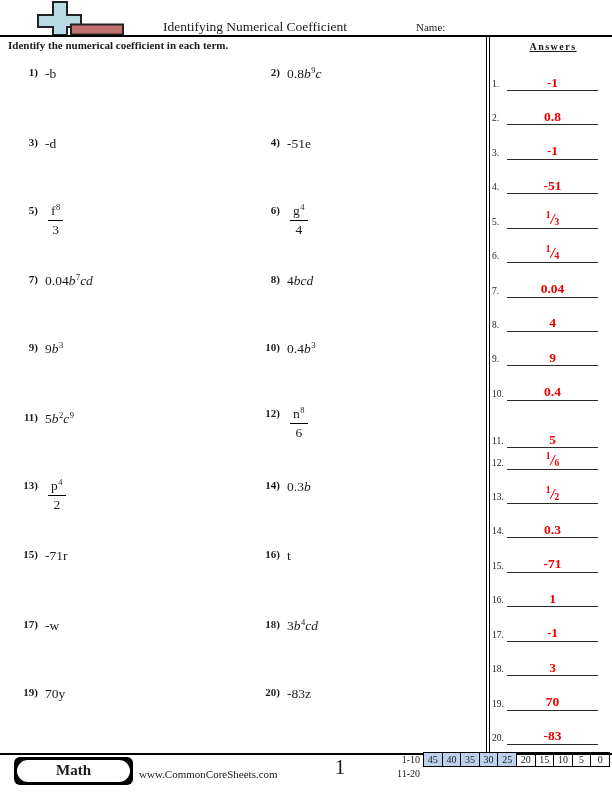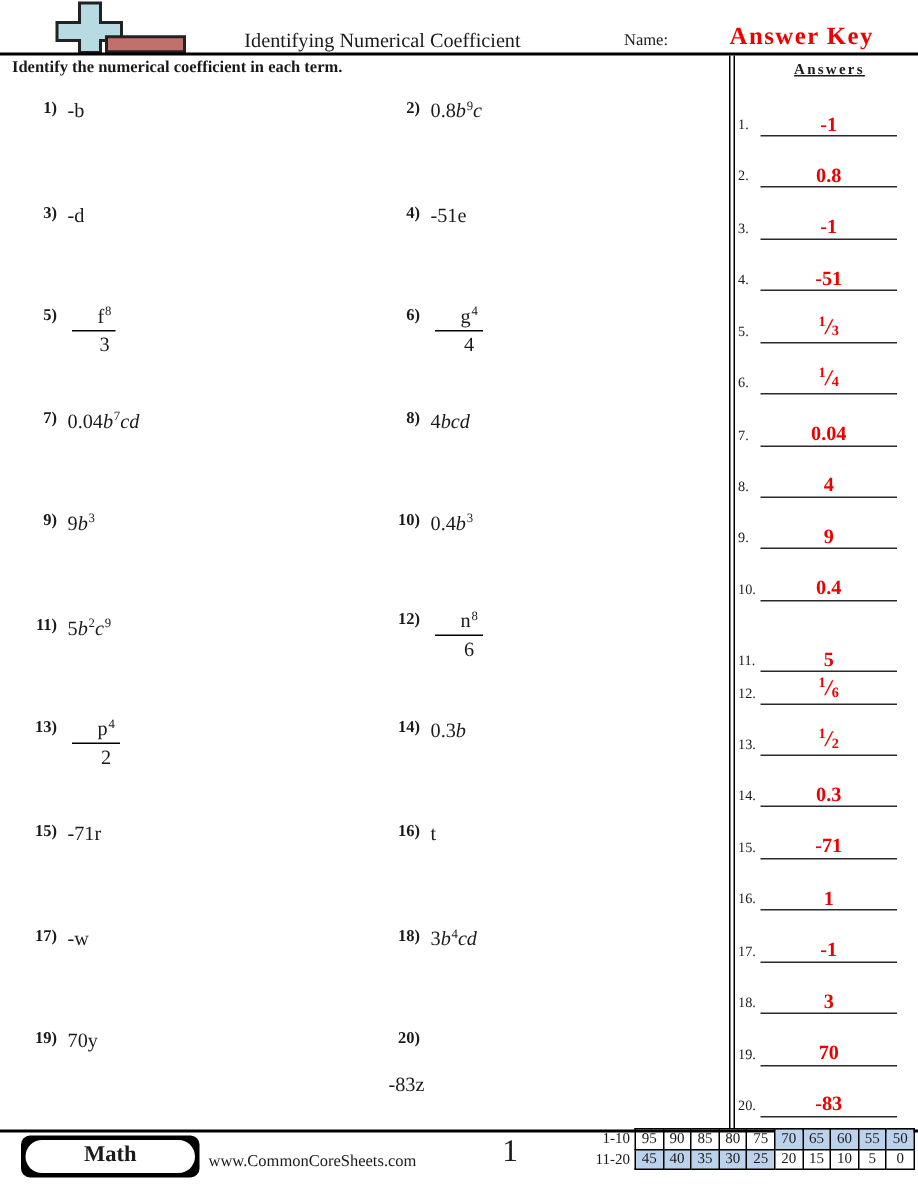--- a/index.html
+++ b/index.html
@@ -35,21 +35,21 @@
   
   .problem{position:absolute;display:flex;align-items:flex-start;line-height:1.15;}
   .pnum{display:inline-block;width:28px;text-align:right;font-size:11px;font-weight:bold;
     padding-top:1px;flex:0 0 28px;}
   .pexpr{margin-left:7px;font-size:13.5px;white-space:nowrap;padding-top:1px;}
   .pexpr .it{font-style:italic;}
   .sup{font-size:8.5px;vertical-align:5px;margin-left:0.5px;}
   .pfrac{display:inline-flex;flex-direction:column;align-items:center;margin-left:10px;
     font-size:13.5px;}
   .pfrac .fbar{align-self:stretch;border-top:1.3px solid #000;margin:1.5px 0;}
-  .pfrac .fnum,.pfrac .fden{padding:0 3px;line-height:1.1;margin-left:14px;}
+  .pfrac .fnum,.pfrac .fden{padding:0 3px;line-height:1.1;}
   
   .badge{position:absolute;left:14px;top:757px;width:119px;height:28px;background:#000;
     border-radius:6px;}
   .badge-pill{position:absolute;left:3px;top:3px;right:3px;bottom:3px;background:#fff;
     border-radius:12px;text-align:center;font-size:15px;font-weight:bold;line-height:21px;}
   .website{position:absolute;left:139px;top:768px;font-size:11px;}
   .pageno{position:absolute;left:300px;top:755px;width:80px;text-align:center;font-size:21px;}
   .grade-label{position:absolute;left:376px;width:44px;text-align:right;font-size:10px;}
   .grade-label.r1{top:754px;}
   .grade-label.r2{top:768px;}
@@ -62,21 +62,20 @@
 <body>
 
 <div class="page" style="--red: #ee0000; --blue: #bcd2ec; --logo-blue: #b7dae3; --logo-brick: #c1706e;">
 
   <svg class="logo" width="120" height="38" viewBox="0 0 120 38">
     <path class="cross" d="M39 2 h14 v13 h14 v12 h-14 v8 h-14 v-8 h-15 v-12 h15 z"></path>
     <rect class="brick" x="57" y="24.5" width="52" height="10"></rect>
   </svg>
   <div class="title">Identifying Numerical Coefficient</div>
   <div class="name-label">Name:</div>
-  <div class="answer-key">Answer Key</div>
   <div class="hrule top"></div>
   <div class="instruction">Identify the numerical coefficient in each term.</div>
 
   <div class="divider"></div>
   <div class="answers-title">Answers</div>
   <div id="answers-area">
       <div class="arow" style="top: 65px;">
         <span class="anum">1.</span>
         <span class="aline"></span>
         <span class="aval">-1</span>
@@ -264,48 +263,36 @@
         <span class="pexpr"><span>-w</span></span>
       </div>
       <div class="problem" style="top: 617px; left: 252px;">
         <span class="pnum">18)</span>
         <span class="pexpr"><span>3</span><span class="it">b</span><span class="sup">4</span><span class="it">cd</span></span>
       </div>
       <div class="problem" style="top: 685px; left: 10px;">
         <span class="pnum">19)</span>
         <span class="pexpr"><span>70y</span></span>
       </div>
-      <div class="problem" style="top: 685px; left: 252px; flex-direction: column;">
+      <div class="problem" style="top: 685px; left: 252px;">
         <span class="pnum">20)</span>
         <span class="pexpr"><span>-83z</span></span>
       </div>
     </div>
 
   <div class="hrule bottom"></div>
   <div class="badge">
     <div class="badge-pill">Math</div>
   </div>
   <div class="website">www.CommonCoreSheets.com</div>
   <div class="pageno">1</div>
   <div class="grade-label r1">1-10</div>
   <div class="grade-label r2">11-20</div>
   <table class="grade-table">
     <tbody id="grade-tbody">
-        <tr>
-          <td>95</td>
-          <td>90</td>
-          <td>85</td>
-          <td>80</td>
-          <td>75</td>
-          <td class="hl">70</td>
-          <td class="hl">65</td>
-          <td class="hl">60</td>
-          <td class="hl">55</td>
-          <td class="hl">50</td>
-        </tr>
         <tr>
           <td class="hl">45</td>
           <td class="hl">40</td>
           <td class="hl">35</td>
           <td class="hl">30</td>
           <td class="hl">25</td>
           <td>20</td>
           <td>15</td>
           <td>10</td>
           <td>5</td>

